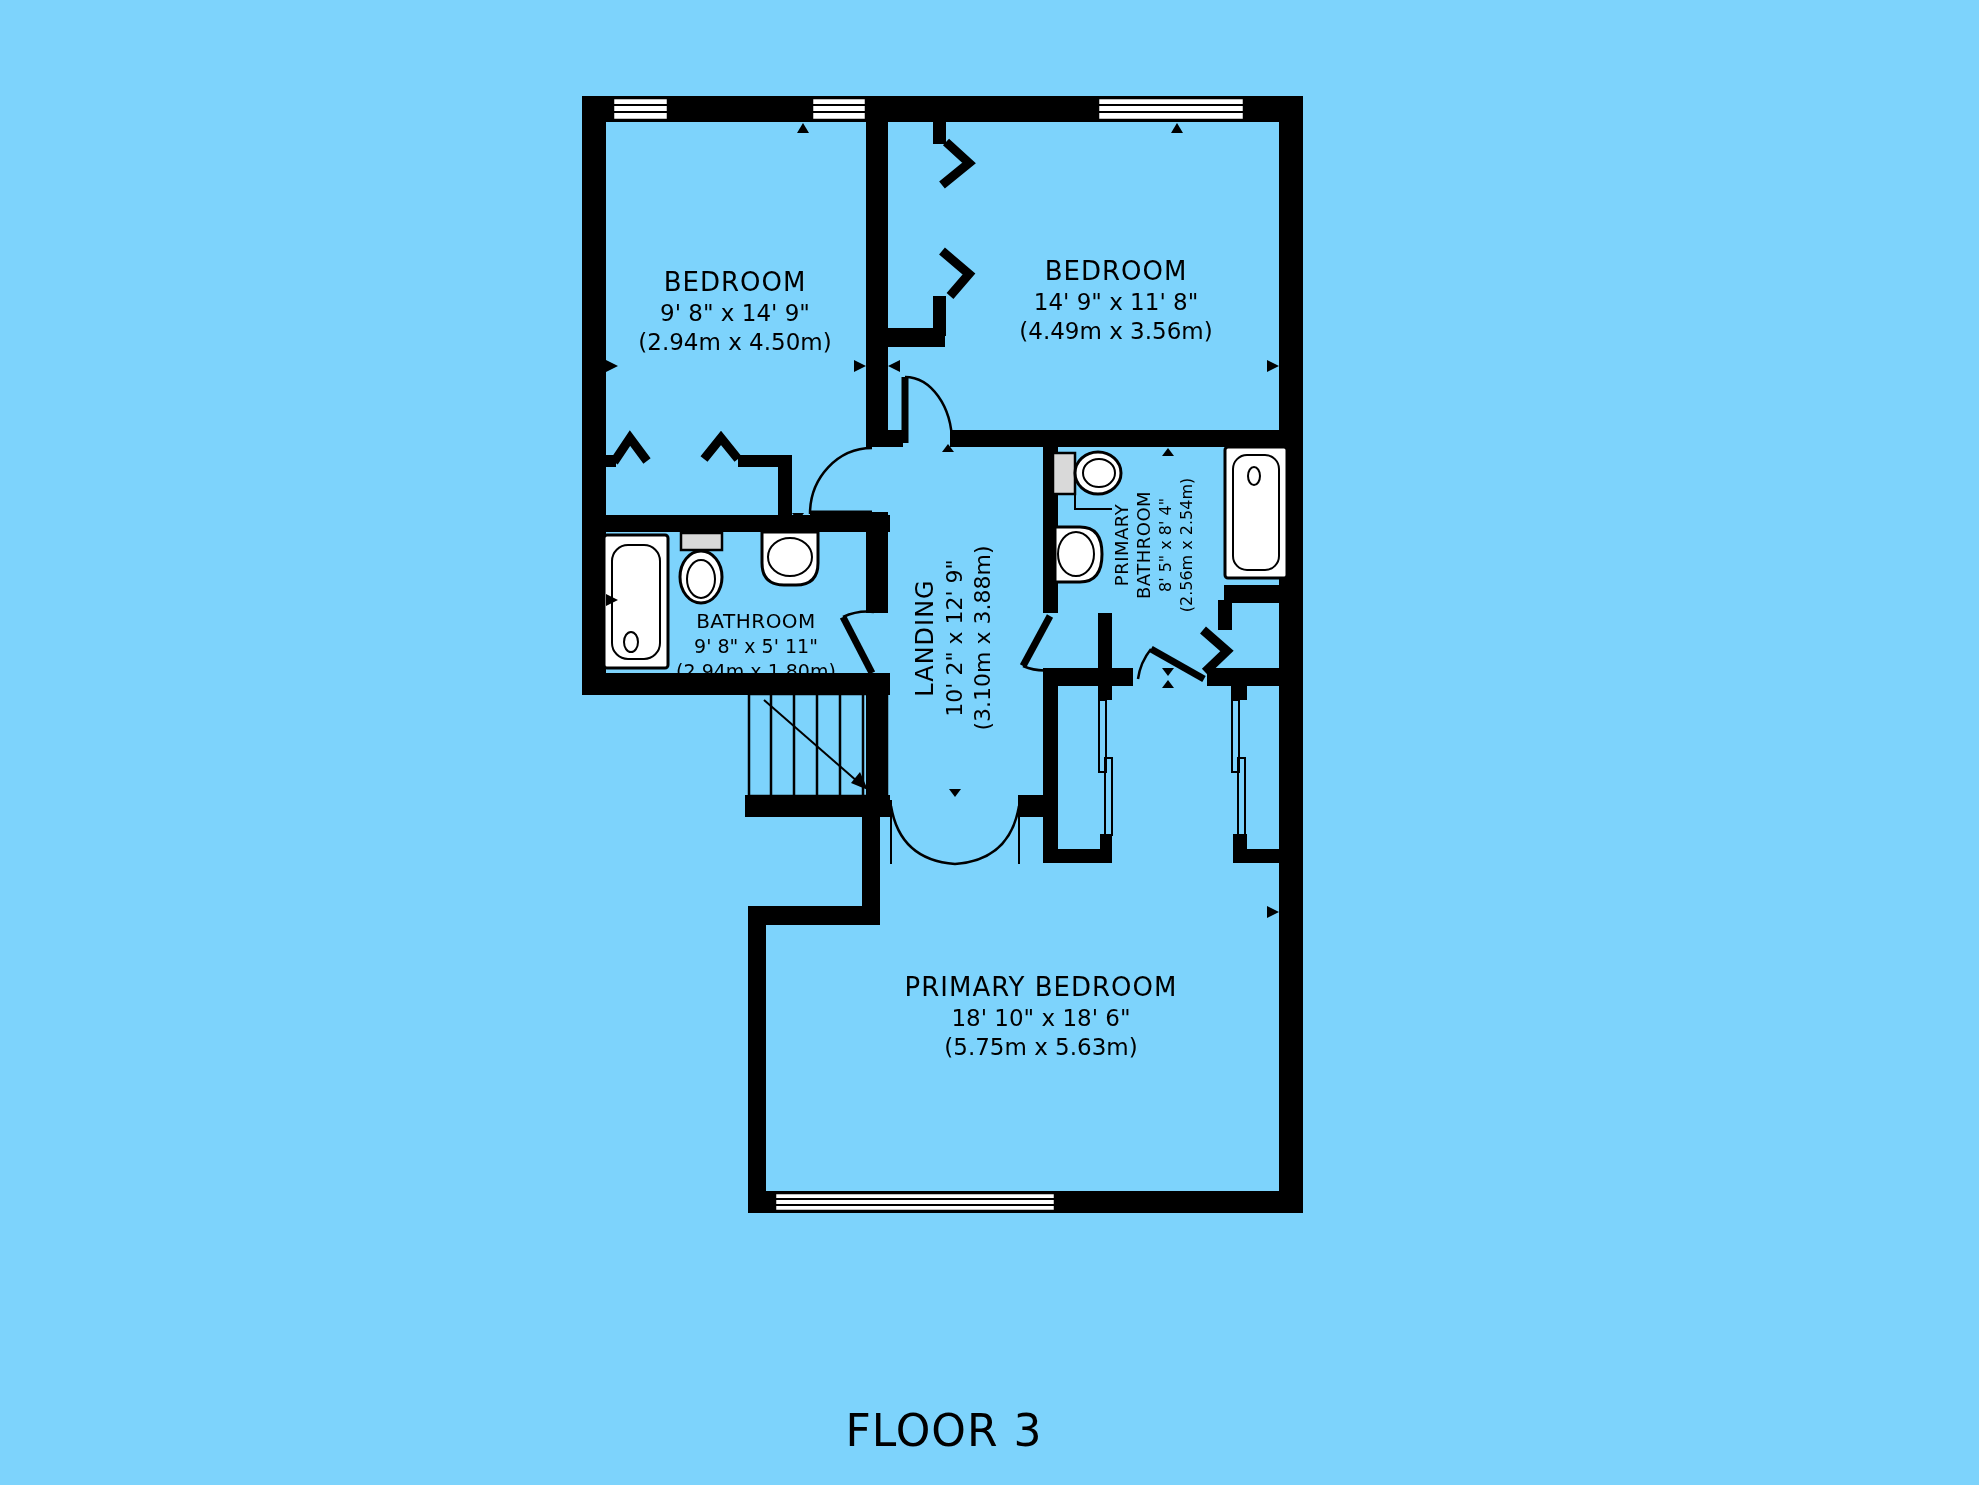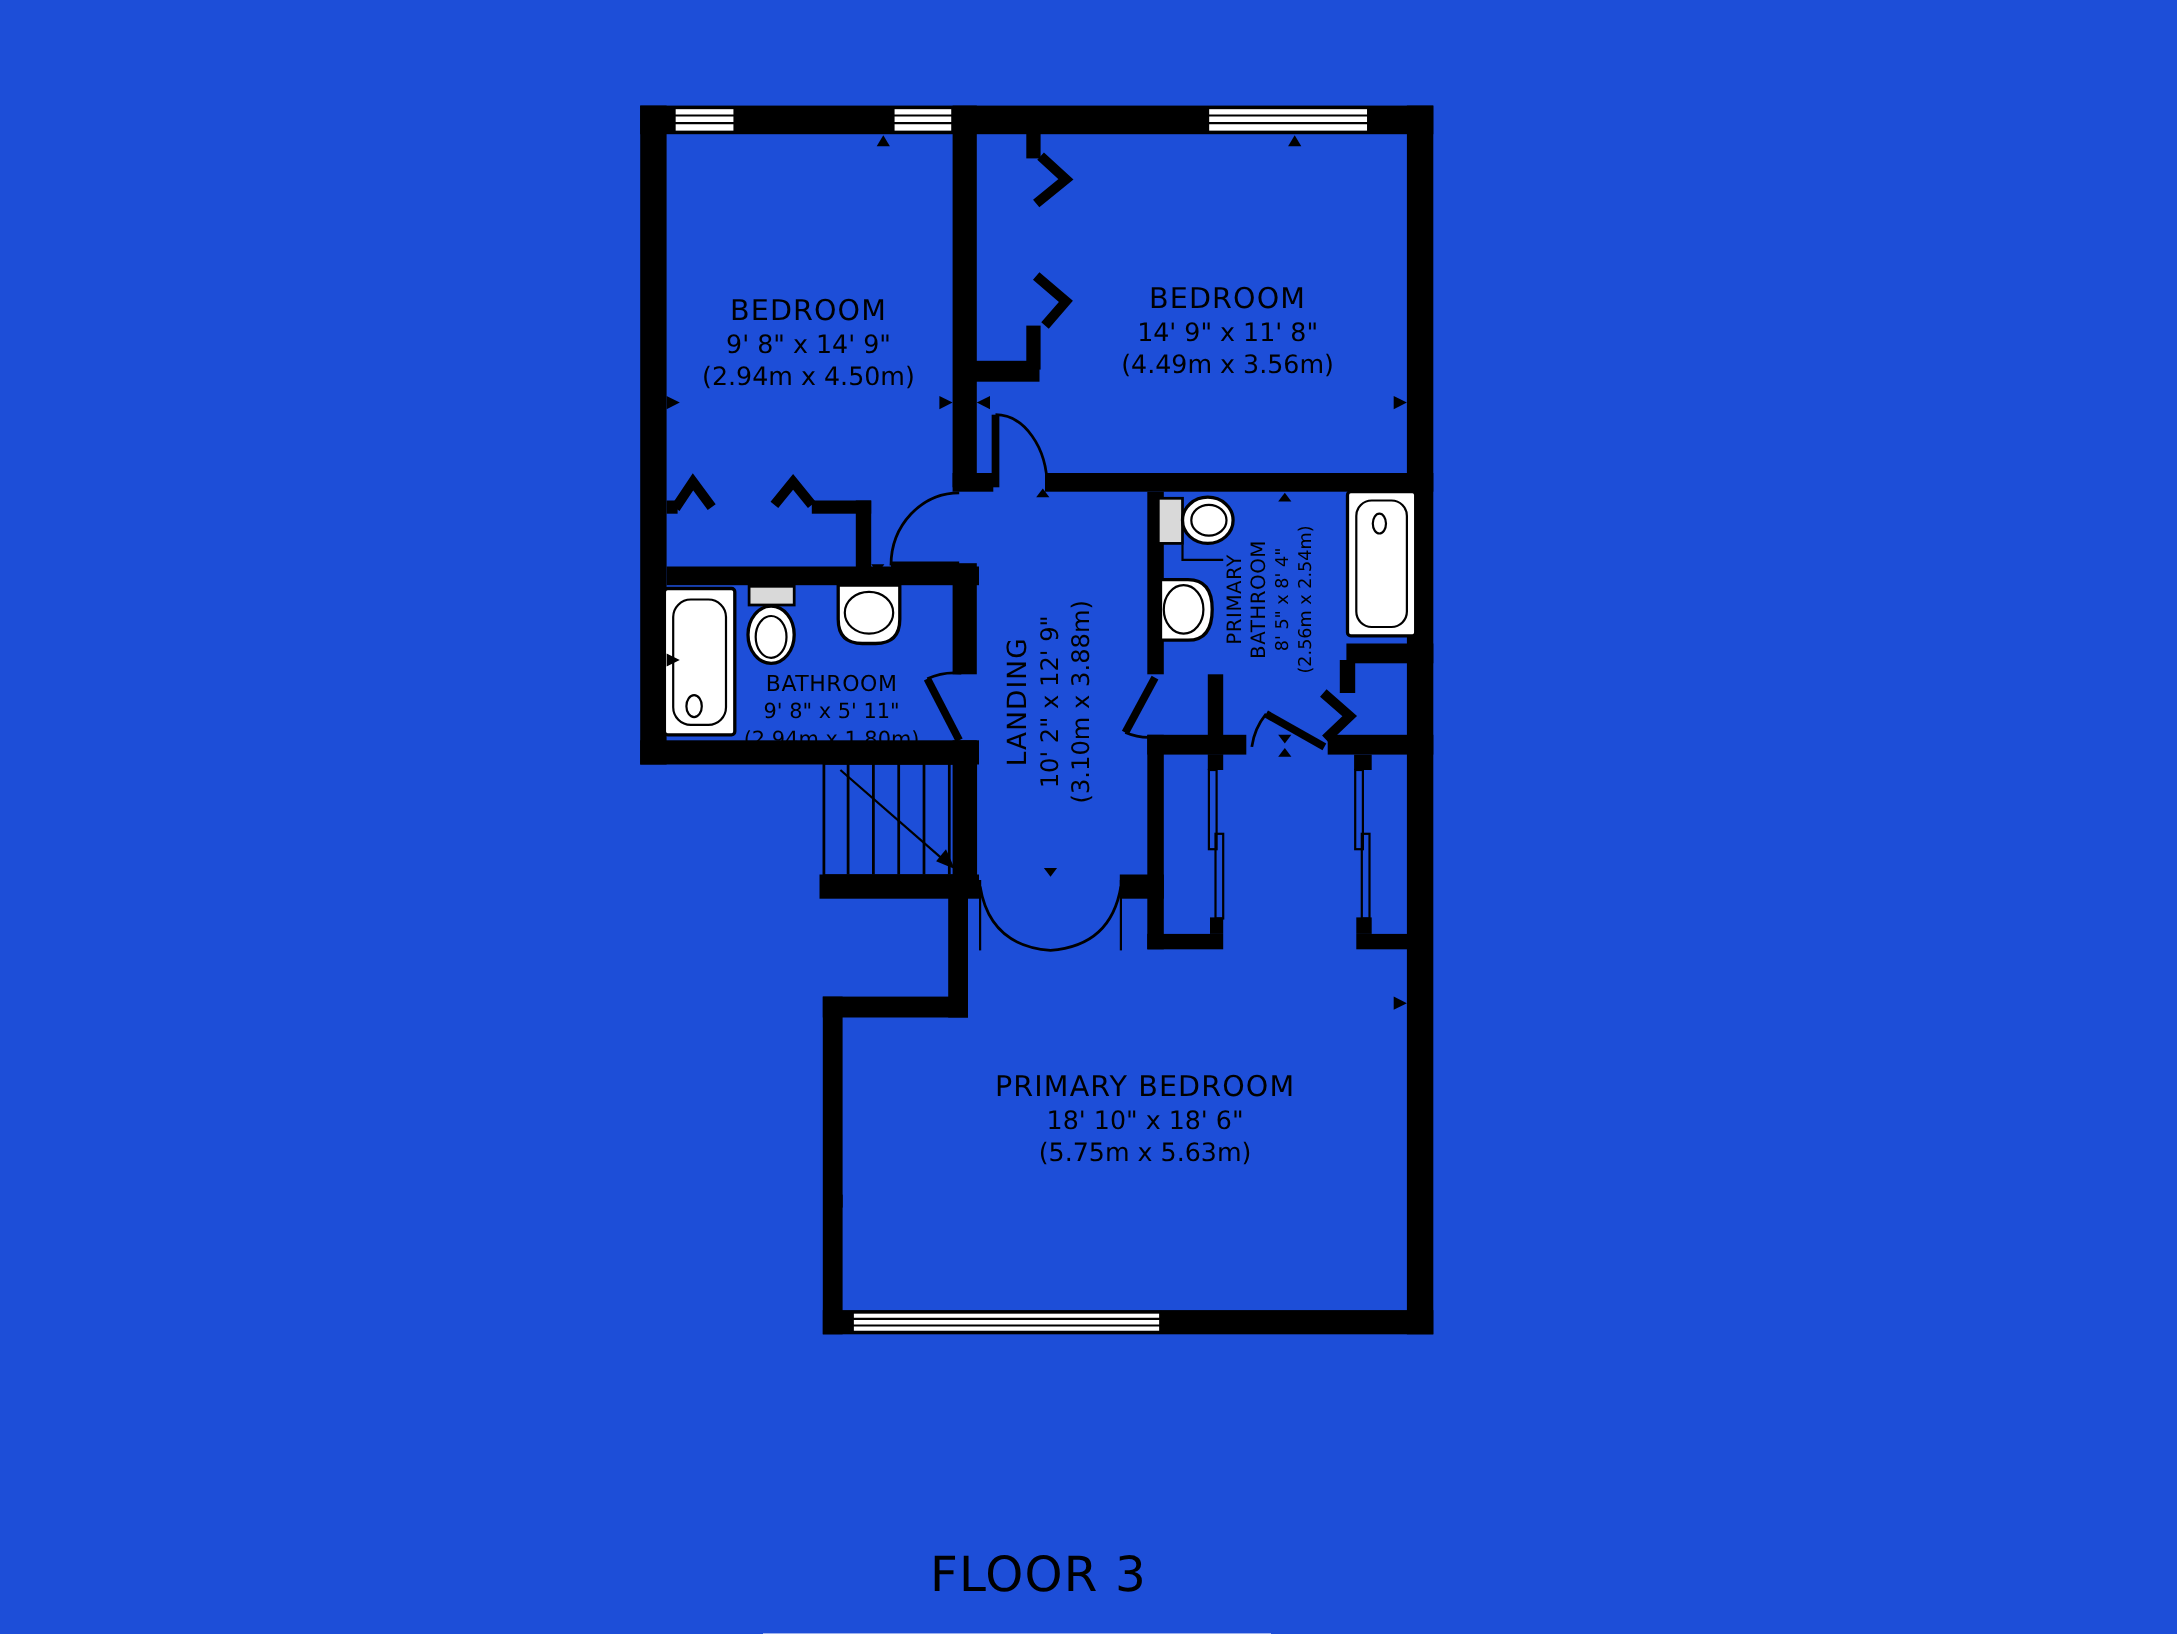--- a/index.html
+++ b/index.html
@@ -1,16 +1,16 @@
 <!DOCTYPE html>
 <html><head>
 <meta charset="utf-8">
 <style>
   html,body{margin:0;padding:0;background:#ffffff;}
-  #stage{position:relative;width:1979px;height:1485px;background:#1d4ed8;overflow:hidden;}
+  #stage{position:relative;width:1979px;height:1485px;background:#7dd3fc;overflow:hidden;}
   svg{position:absolute;left:0;top:0;}
   .wall{fill:#000000;stroke:none;}
   .fix{fill:#ffffff;stroke:#000000;stroke-width:3;}
   .fixthin{fill:none;stroke:#000000;stroke-width:2;}
   .tank{fill:#d9d9d9;stroke:#000000;stroke-width:2.5;}
   .doorarc{fill:none;stroke:#000000;stroke-width:2.5;}
   .doorleaf{fill:none;stroke:#000000;stroke-width:7;}
   .chev{fill:none;stroke:#000000;stroke-width:9;}
   .winbox{fill:#ffffff;stroke:#000000;stroke-width:2.5;}
   .winline{stroke:#000000;stroke-width:2;}

